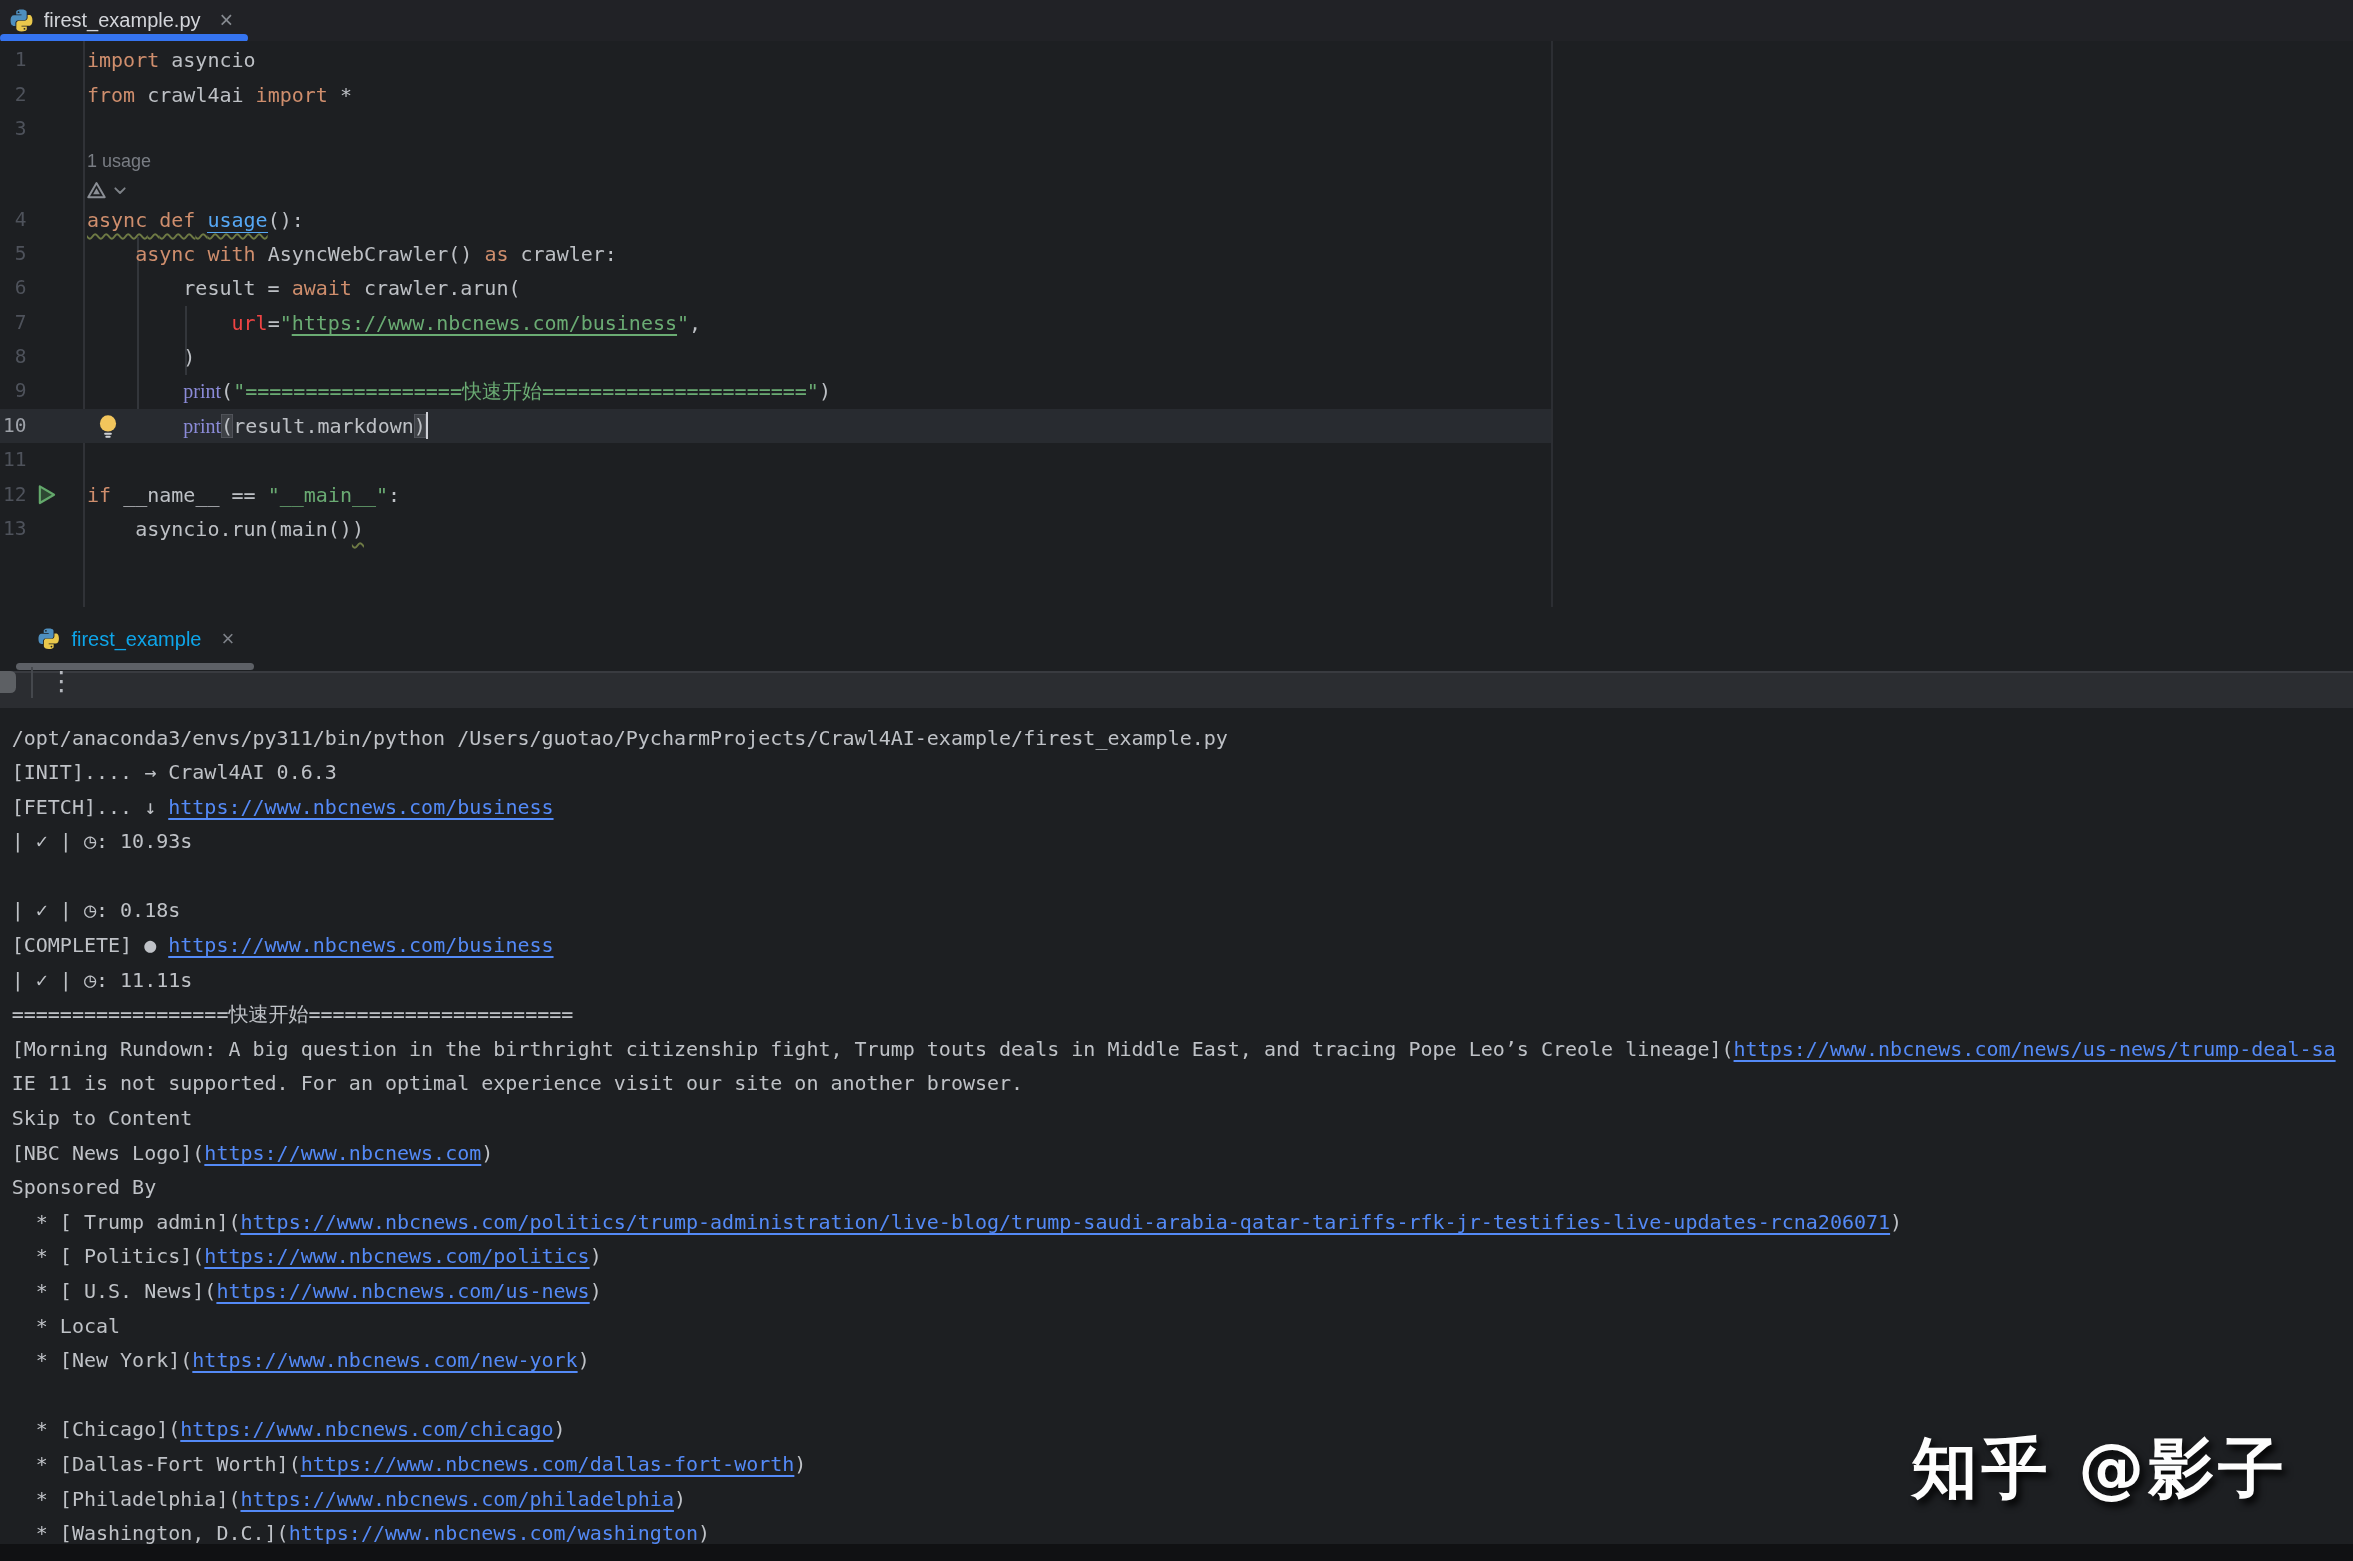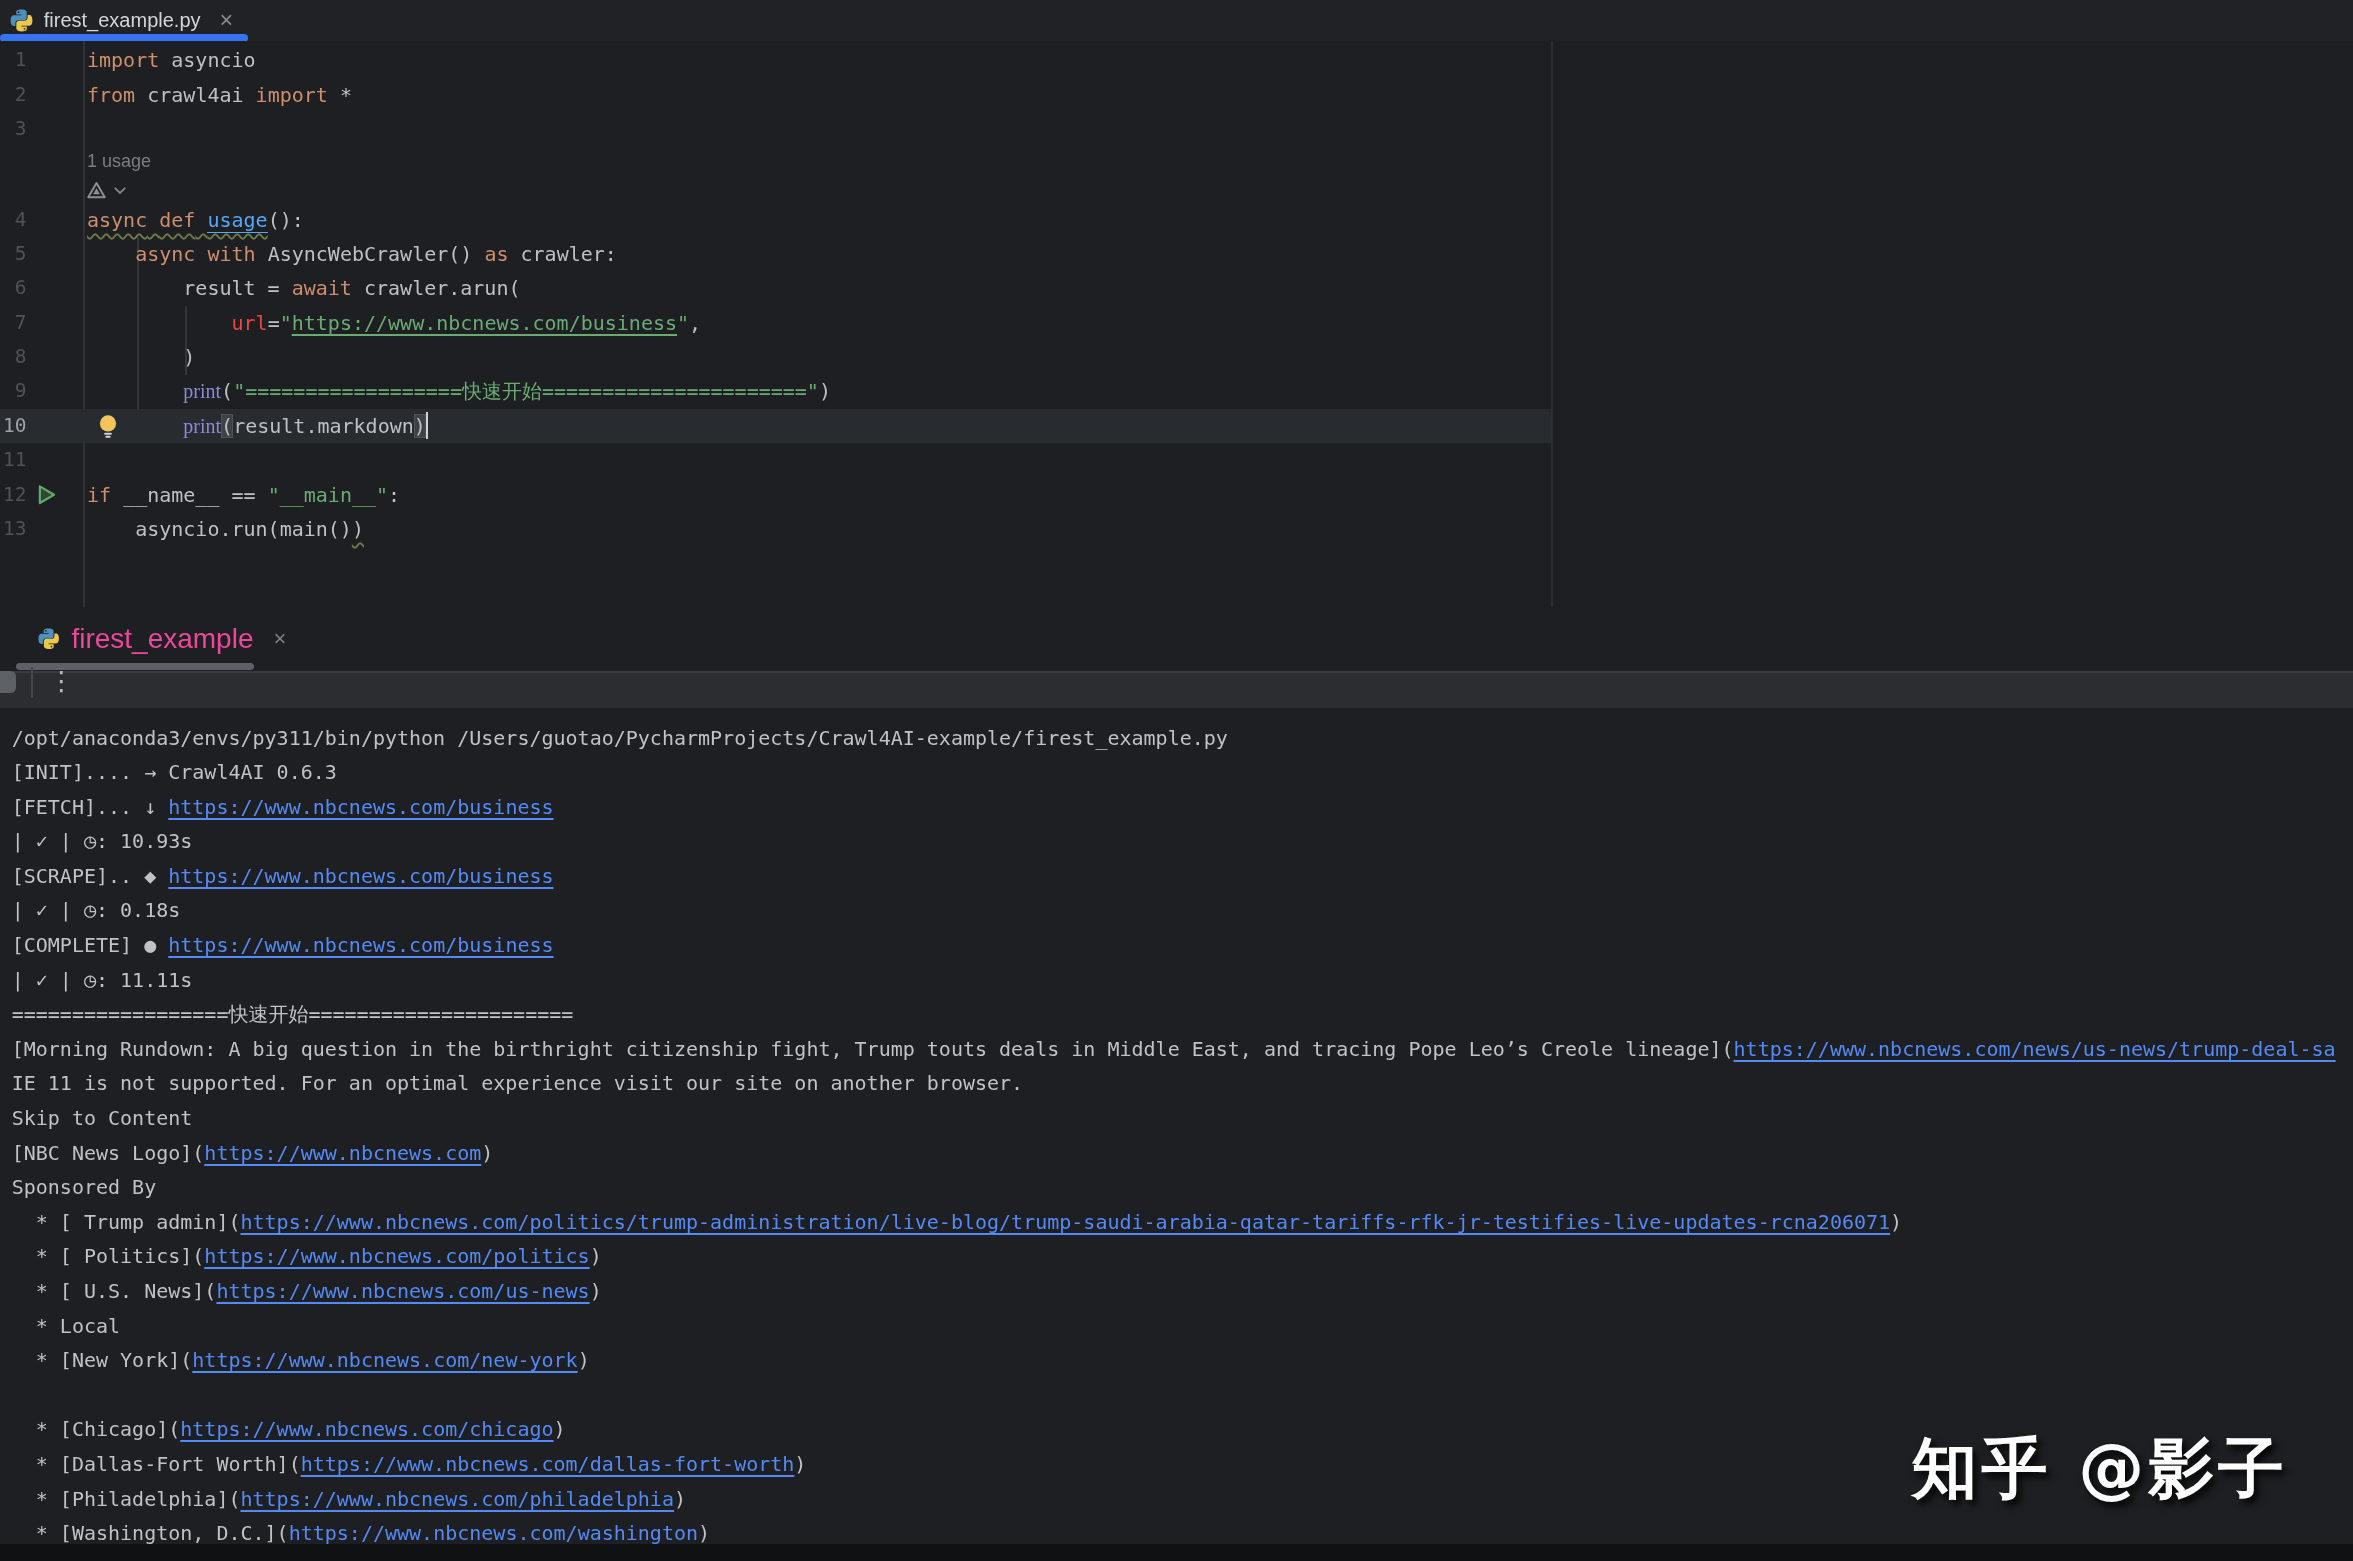--- a/index.html
+++ b/index.html
@@ -33,21 +33,21 @@
   .fn.wavy{text-decoration:underline wavy #6e7a44;text-decoration-thickness:1.6px;text-underline-offset:6.2px;}
   .brk{background:#3e4146;box-shadow:inset 0 0 0 0.8px #55585f;}
   .cursor{display:inline-block;width:2.3px;height:26.6px;background:#ced0d6;vertical-align:-5.5px;}
   .inlay-usage{position:absolute;left:87px;height:31px;line-height:31px;font-size:18px;color:#797d84;}
   .inlay-ai{position:absolute;left:86px;height:25px;display:flex;align-items:center;gap:6.2px;}
   .bulbwrap{position:absolute;left:98px;}
   .playwrap{position:absolute;left:34px;}
   
   .runpanel{position:absolute;left:0;top:608px;width:2354px;height:954px;background:#1d1f22;}
   .runtab{position:absolute;left:0;top:6.2px;height:50px;display:flex;align-items:center;padding-left:37px;}
-  .runtablabel{margin-left:11px;font-size:28px;color:#ec4899;}
+  .runtablabel{margin-left:11px;font-size:20px;color:#0ea5e9;}
   .runtabclose{margin-left:20px;font-size:22px;color:#7d8188;line-height:1;}
   .runtabind{position:absolute;left:16.4px;top:55px;width:238px;height:7px;border-radius:3.9px;background:#5d6066;}
   .runsep{position:absolute;left:0;top:63px;width:100%;height:1.6px;background:#393b40;}
   .runtoolbar{position:absolute;left:0;top:65px;width:100%;height:35px;background:#2b2d31;}
   .grayrect{position:absolute;left:-7.8px;top:-2.3px;width:24px;height:22px;border-radius:5.5px;background:#5d6064;}
   .tbvline{position:absolute;left:31px;top:-6.2px;width:1.6px;height:31px;background:#45484d;}
   .kebab{position:absolute;left:48px;top:-4.7px;font-size:26.6px;color:#b4b7bd;
          font-family:"DejaVu Sans",sans-serif;line-height:1;}
   .console{position:absolute;left:0;top:100px;width:2354px;height:854px;overflow:hidden;}
   .cl{position:absolute;left:11.7px;height:34px;line-height:34px;white-space:pre;
@@ -141,21 +141,20 @@
     <div class="runtoolbar">
       <div class="grayrect"></div>
       <div class="tbvline"></div>
       <div class="kebab">⋮</div>
     </div>
     <div class="console" id="console">
         <div class="cl" style="top: 12.5px;"><span>/opt/anaconda3/envs/py311/bin/python /Users/guotao/PycharmProjects/Crawl4AI-example/firest_example.py</span></div>
         <div class="cl" style="top: 47px;"><span>[INIT].... → Crawl4AI 0.6.3</span></div>
         <div class="cl" style="top: 82px;"><span>[FETCH]... ↓ </span><span class="clk">https://www.nbcnews.com/business</span></div>
         <div class="cl" style="top: 116px;"><span>| ✓ | ◷: 10.93s</span></div>
-        <div class="cl" style="top: 151px;"><span>[SCRAPE].. ◆ </span><span class="clk">https://www.nbcnews.com/business</span></div>
         <div class="cl" style="top: 185px;"><span>| ✓ | ◷: 0.18s</span></div>
         <div class="cl" style="top: 220px;"><span>[COMPLETE] ● </span><span class="clk">https://www.nbcnews.com/business</span></div>
         <div class="cl" style="top: 255px;"><span>| ✓ | ◷: 11.11s</span></div>
         <div class="cl" style="top: 289px;"><span>==================快速开始======================</span></div>
         <div class="cl" style="top: 324px;"><span>[Morning Rundown: A big question in the birthright citizenship fight, Trump touts deals in Middle East, and tracing Pope Leo’s Creole lineage](</span><span class="clk">https://www.nbcnews.com/news/us-news/trump-deal-sa</span></div>
         <div class="cl" style="top: 358px;"><span>IE 11 is not supported. For an optimal experience visit our site on another browser.</span></div>
         <div class="cl" style="top: 393px;"><span>Skip to Content</span></div>
         <div class="cl" style="top: 428px;"><span>[NBC News Logo](</span><span class="clk">https://www.nbcnews.com</span><span>)</span></div>
         <div class="cl" style="top: 462px;"><span>Sponsored By</span></div>
         <div class="cl" style="top: 497px;"><span>  * [ Trump admin](</span><span class="clk">https://www.nbcnews.com/politics/trump-administration/live-blog/trump-saudi-arabia-qatar-tariffs-rfk-jr-testifies-live-updates-rcna206071</span><span>)</span></div>

